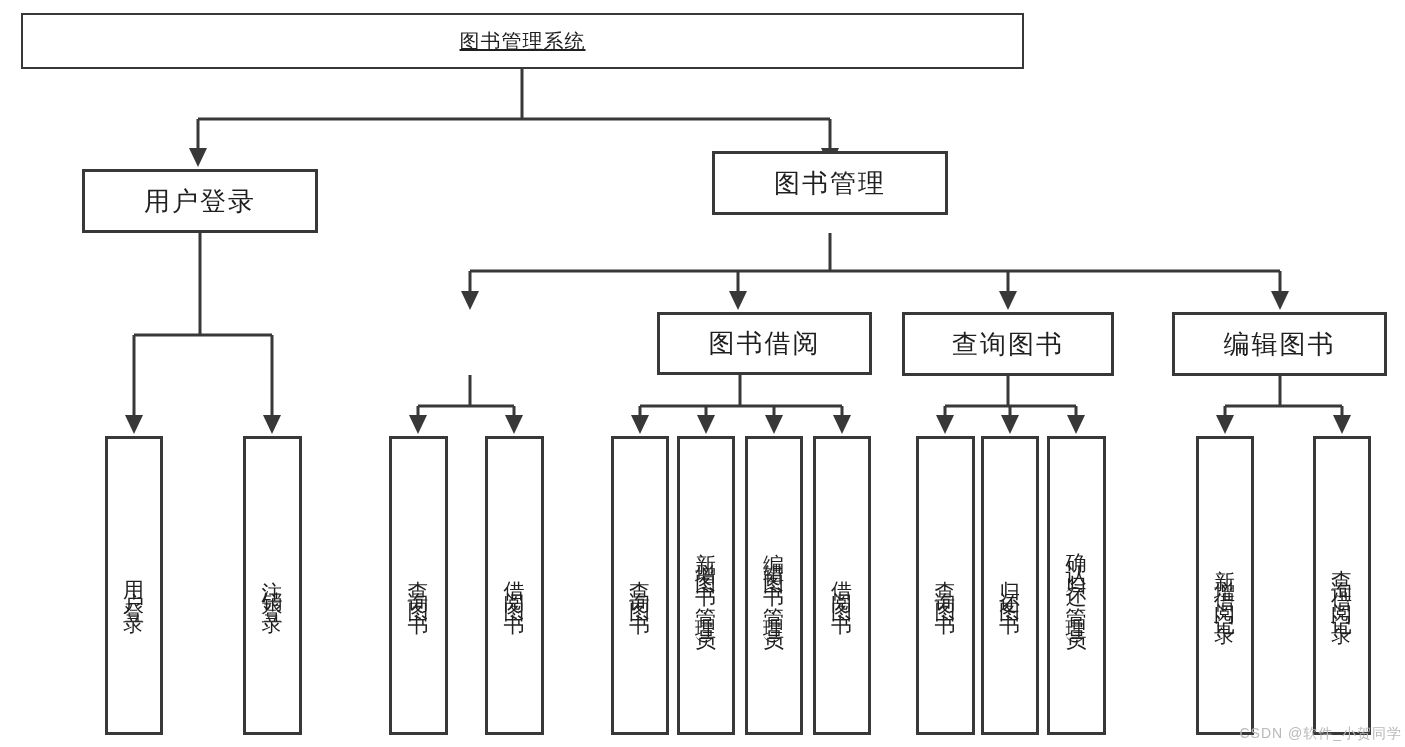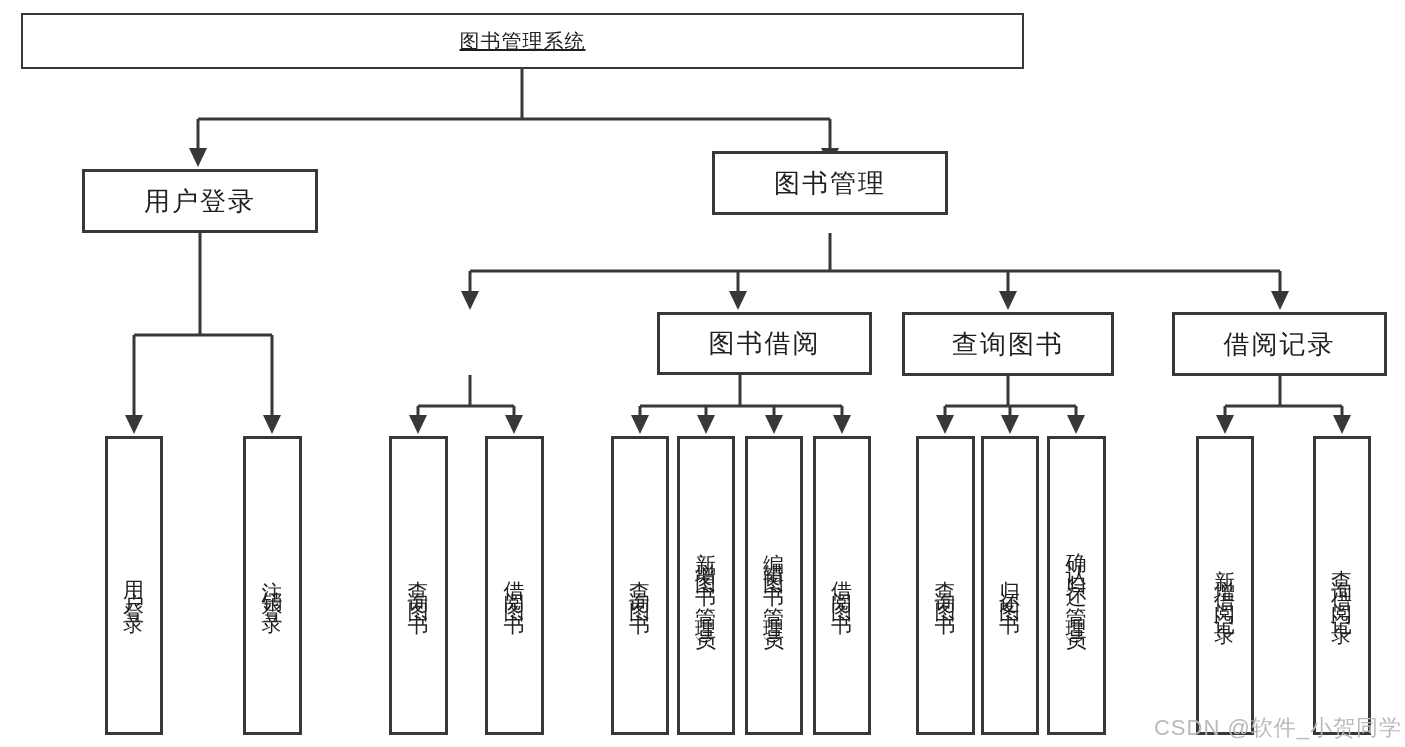--- a/index.html
+++ b/index.html
@@ -34,21 +34,21 @@
     text-orientation: mixed;
     font-size: 21px;
     letter-spacing: 11px;
     line-height: 1.1;
     white-space: nowrap;
   }
   .watermark {
     position: absolute;
     right: 3px;
     bottom: 4px;
-    font-size: 22px;
+    font-size: 14px;
     color: #b9b9b9;
     letter-spacing: 1px;
   }
 </style>
 </head>
 <body>
 
 <div class="stage">
 
   <svg class="edges" viewBox="0 0 1405 747" xmlns="http://www.w3.org/2000/svg">
@@ -68,21 +68,21 @@
              M1216,415 H1234 L1225,434 Z  M1333,415 H1351 L1342,434 Z" fill="#383838" stroke="none"></path>
   </svg>
 
   <div class="box h root" style="left:21px; top:13px; width:1003px; height:56px;">图书管理系统</div>
 
   <div class="box h" style="left:82px; top:169px; width:236px; height:64px;">用户登录</div>
   <div class="box h" style="left:712px; top:151px; width:236px; height:64px;">图书管理</div>
 
   <div class="box h" style="left:633px; top:312px; width:215px; height:63px;margin-left:24px;">图书借阅</div>
   <div class="box h" style="left:902px; top:312px; width:212px; height:64px;">查询图书</div>
-  <div class="box h" style="left:1172px; top:312px; width:215px; height:64px;">借阅记录</div>
+  <div class="box h" style="left:1172px; top:312px; width:215px; height:64px;">编辑图书</div>
 
   <div class="box v" style="left:105px; top:436px; width:58px; height:299px;">
     <span class="vtxt">用户登录</span>
   </div>
   <div class="box v" style="left:243px; top:436px; width:59px; height:299px;">
     <span class="vtxt">注销登录</span>
   </div>
 
   <div class="box v" style="left:389px; top:436px; width:59px; height:299px;">
     <span class="vtxt">查询图书</span>

